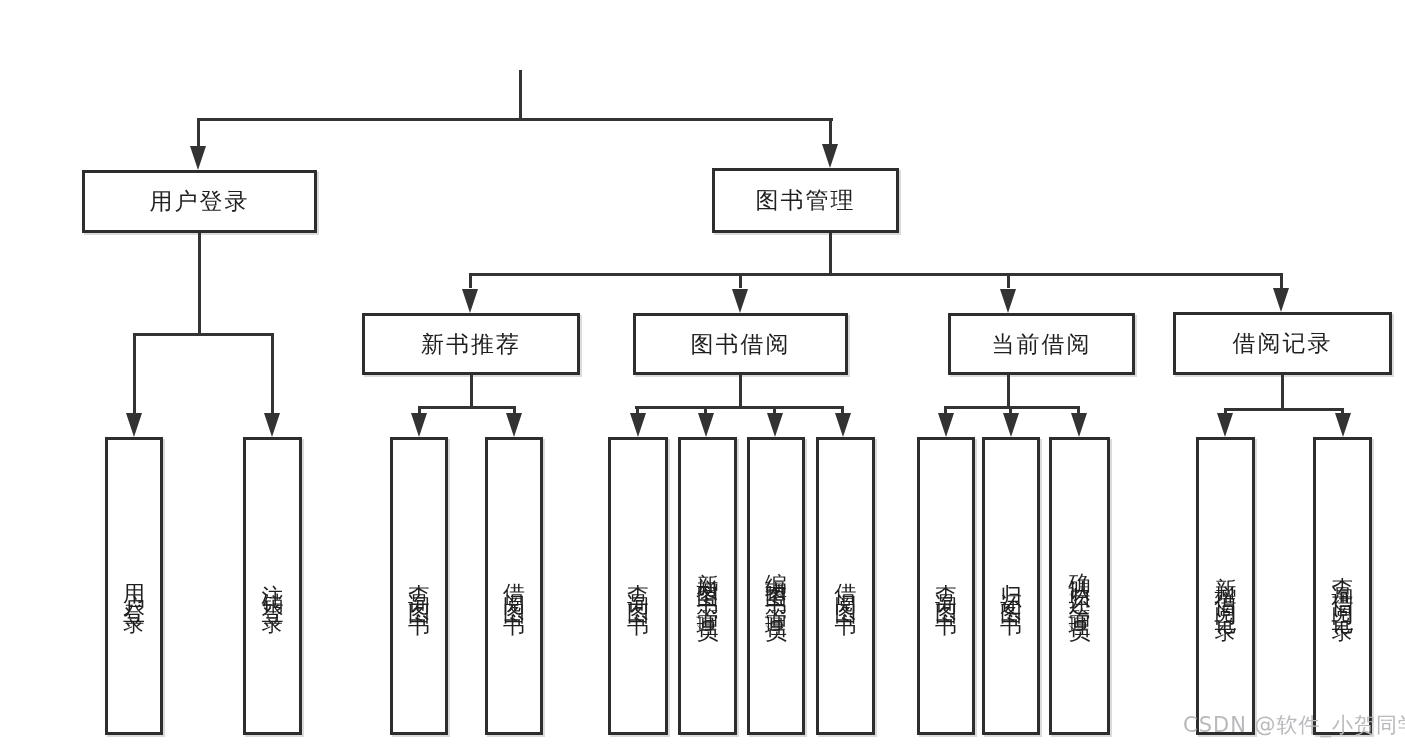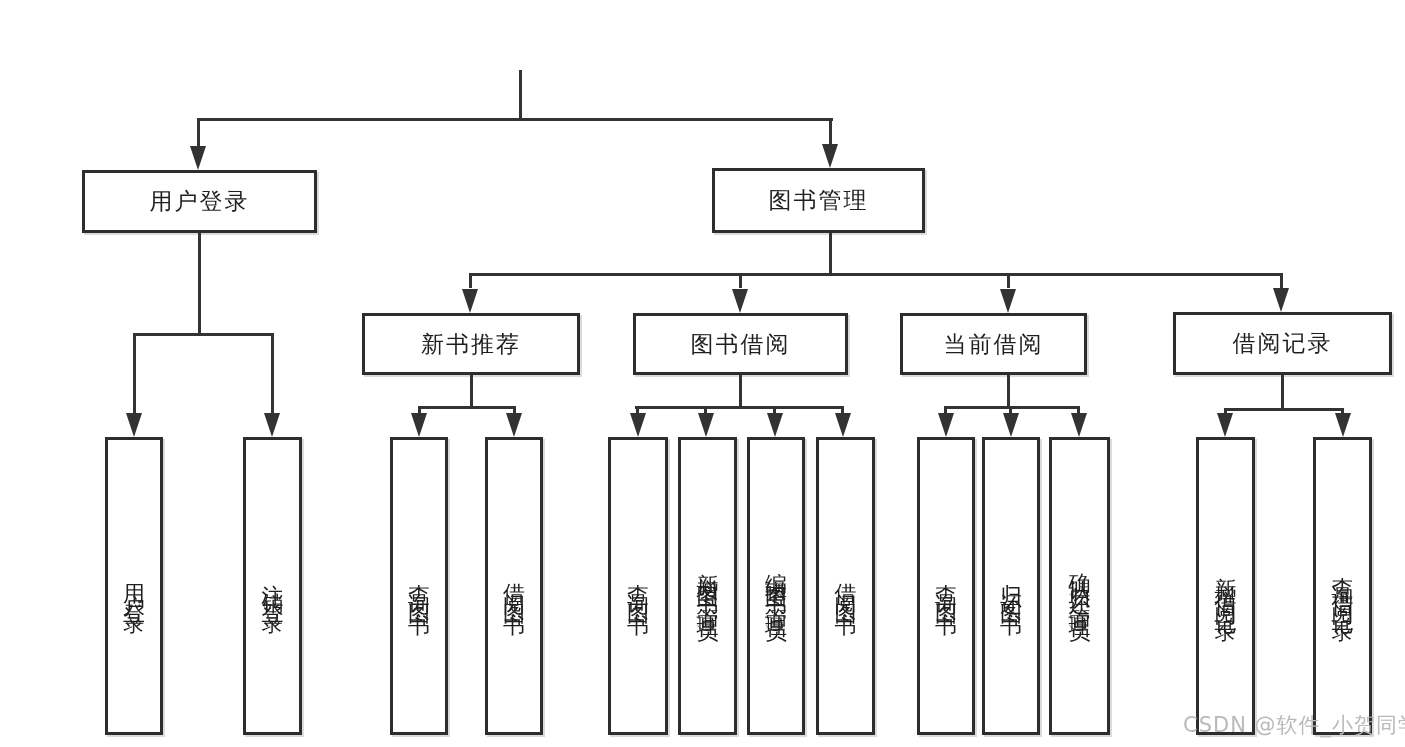--- a/index.html
+++ b/index.html
@@ -33,25 +33,25 @@
     font-size:21px;color:#b9b9bd;letter-spacing:1px;white-space:nowrap;
   }
 </style>
 </head>
 <body>
 
 <div id="canvas">
 
 
   <div class="node" style="left:82px;top:170px;width:235px;height:63px">用户登录</div>
-  <div class="node" style="left:712px;top:168px;width:213px;height:65px">图书管理</div>
+  <div class="node" style="left:712px;top:168px;width:187px;height:65px">图书管理</div>
 
   <div class="node" style="left:633px;top:313px;width:215px;height:62px">图书借阅</div>
   <div class="node" style="left:362px;top:313px;width:218px;height:62px">新书推荐</div>
-  <div class="node" style="left:900px;top:313px;width:187px;height:62px">当前借阅</div>
+  <div class="node" style="left:948px;top:313px;width:187px;height:62px">当前借阅</div>
   <div class="node" style="left:1173px;top:312px;width:219px;height:63px">借阅记录</div>
 
   <div class="vnode" style="left:105px;top:437px;width:58px;height:298px">用户登录</div>
   <div class="vnode" style="left:243px;top:437px;width:59px;height:298px">注销登录</div>
 
   <div class="vnode" style="left:390px;top:437px;width:58px;height:298px">查询图书</div>
   <div class="vnode" style="left:485px;top:437px;width:58px;height:298px">借阅图书</div>
 
   <div class="vnode" style="left:608px;top:437px;width:60px;height:298px">查询图书</div>
   <div class="vnode long" style="left:678px;top:437px;width:59px;height:298px">新增图书（管理员）</div>

